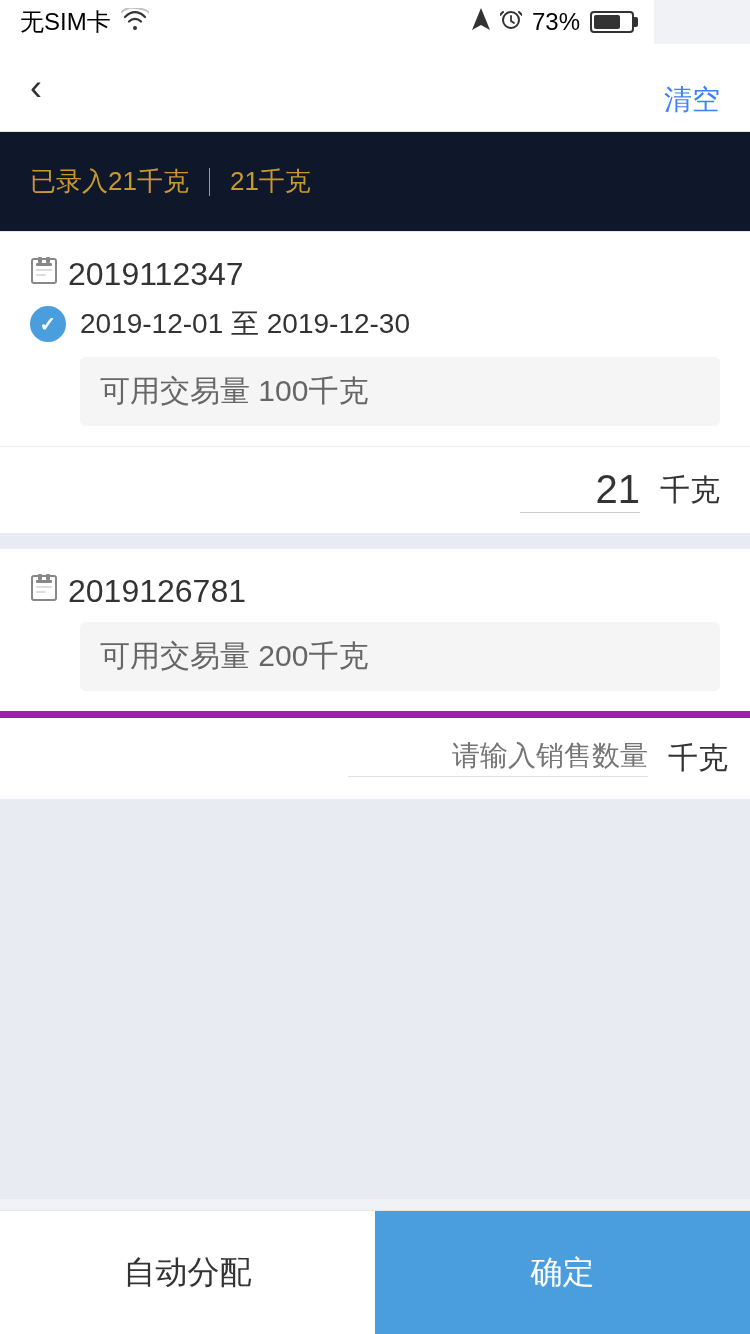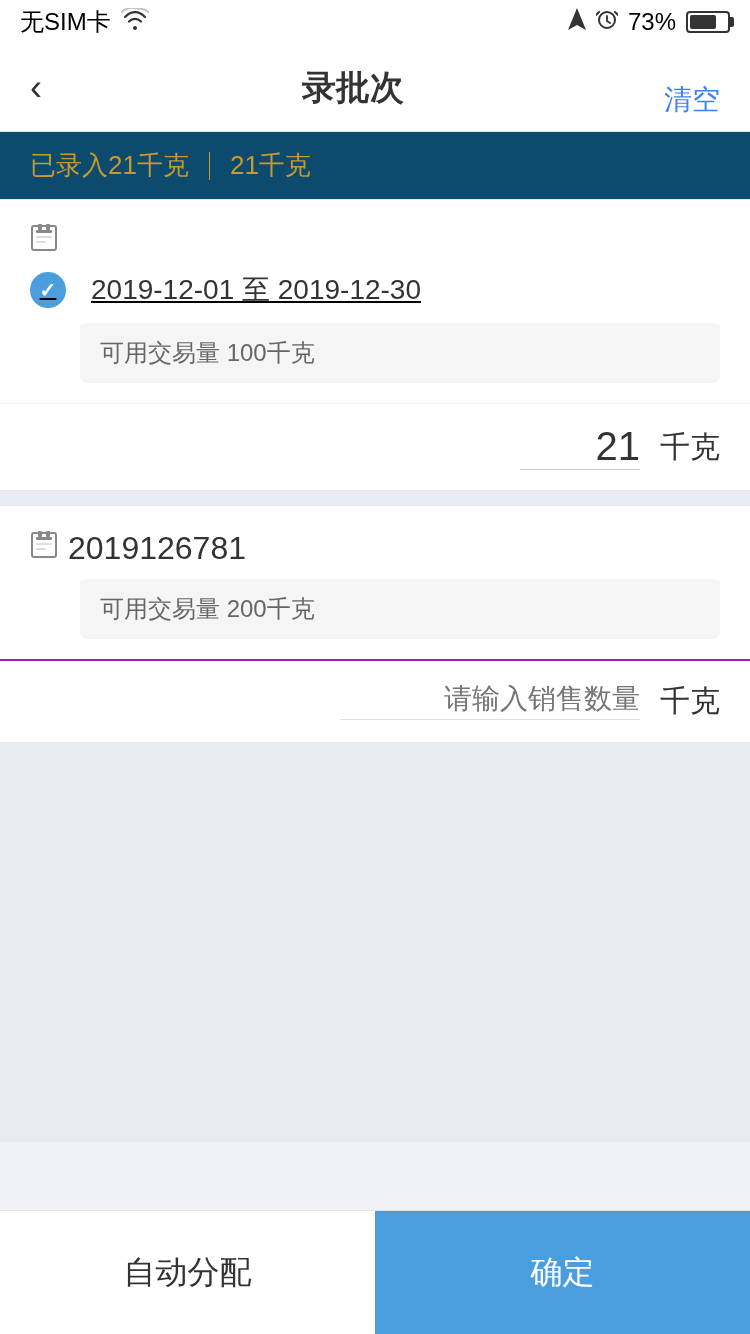--- a/index.html
+++ b/index.html
@@ -8,21 +8,21 @@
       width: 750px;
       min-height: 1334px;
       font-family: -apple-system, "PingFang SC", "Helvetica Neue", Arial, sans-serif;
       background: #f0f2f5;
       position: relative;
       overflow-x: hidden;
     }
 
     
     .status-bar {
-      width: 750px;
+      width: 654px;
       height: 44px;
       background: #fff;
       display: flex;
       align-items: center;
       justify-content: space-between;
       padding: 0 20px;
       font-size: 26px;
       font-weight: 500;
     }
     .status-left {
@@ -96,22 +96,22 @@
     .nav-clear {
       font-size: 28px;
       color: #3b82f6;
       cursor: pointer;
       margin-top: 24px;
     }
 
     
     .info-bar {
       width: 750px;
-      background: #0c4a6e;
-      padding: 16px 30px;
+      background: #0f172a;
+      padding: 32px 30px;
       display: flex;
       align-items: center;
       gap: 20px;
       border-bottom: 1px solid #f0e6c8;
     }
     .info-bar-label {
       font-size: 26px;
       color: #c89a2e;
     }
     .info-bar-divider {
@@ -147,23 +147,22 @@
       color: #666;
     }
     .batch-number {
       font-size: 32px;
       color: #333;
       font-weight: 500;
     }
     .batch-date-row {
       display: flex;
       align-items: center;
-      gap: 25px;
+      gap: 14px;
       margin-bottom: 14px;
-      text-decoration: underline;
     }
     .batch-checkbox {
       width: 36px;
       height: 36px;
       border-radius: 50%;
       border: 2px solid #ddd;
       background: #fff;
       display: flex;
       align-items: center;
       justify-content: center;
@@ -181,21 +180,21 @@
       font-weight: 700;
     }
     .batch-date {
       font-size: 28px;
       color: #333;
     }
     .batch-qty-bar {
       background: #f5f5f5;
       border-radius: 6px;
       padding: 14px 20px;
-      font-size: 24px;
+      font-size: 30px;
       color: #666;
       margin-left: 50px;
     }
 
     
     .amount-row {
       background: #fff;
       display: flex;
       justify-content: flex-end;
       align-items: center;
@@ -230,23 +229,23 @@
       height: 16px;
       background: #e8ecf2;
     }
 
     
     .input-row {
       background: #fff;
       display: flex;
       justify-content: flex-end;
       align-items: center;
-      padding: 20px 30px;
+      padding: 20px 22px;
       gap: 20px;
-      border-top: 2px solid #a21caf;
+      border-top: 7px solid #a21caf;
     }
     .input-underline {
       border-bottom: 1px solid #e0e0e0;
       padding-bottom: 4px;
     }
     .input-unit {
       font-size: 30px;
       color: #333;
     }
 
@@ -323,21 +322,20 @@
     </span>
     <span>73%</span>
     <div class="battery-icon">
       <div class="battery-fill"></div>
     </div>
   </div>
 </div>
 
 <div class="nav-bar">
   <span class="nav-back">‹</span>
-  <span class="nav-title">录批次</span>
   <span class="nav-clear">清空</span>
 </div>
 
 <div class="info-bar">
   <span class="info-bar-label">已录入21千克</span>
   <div class="info-bar-divider"></div>
   <span class="info-bar-value">21千克</span>
 </div>
 
 <div class="batch-item card">
@@ -345,20 +343,21 @@
     <span class="batch-doc-icon">
       <svg width="28" height="28" viewBox="0 0 28 28" fill="none">
         <rect x="2" y="2" width="24" height="24" rx="2" stroke="#888" stroke-width="2"></rect>
         <rect x="6" y="6" width="16" height="3" rx="1" fill="#888"></rect>
         <rect x="6" y="12" width="16" height="2" rx="1" fill="#ddd"></rect>
         <rect x="6" y="17" width="10" height="2" rx="1" fill="#ddd"></rect>
         <rect x="8" y="0" width="4" height="6" rx="1" fill="#888"></rect>
         <rect x="16" y="0" width="4" height="6" rx="1" fill="#888"></rect>
       </svg>
     </span>
+    <span class="batch-number">2019112347</span>
   </div>
   <div class="batch-date-row">
     <div class="batch-checkbox checked"></div>
     <span class="batch-date">2019-12-01 至 2019-12-30</span>
   </div>
   <div class="batch-qty-bar">可用交易量 100千克</div>
 </div>
 
 <div class="amount-row">
   <div class="amount-underline">

